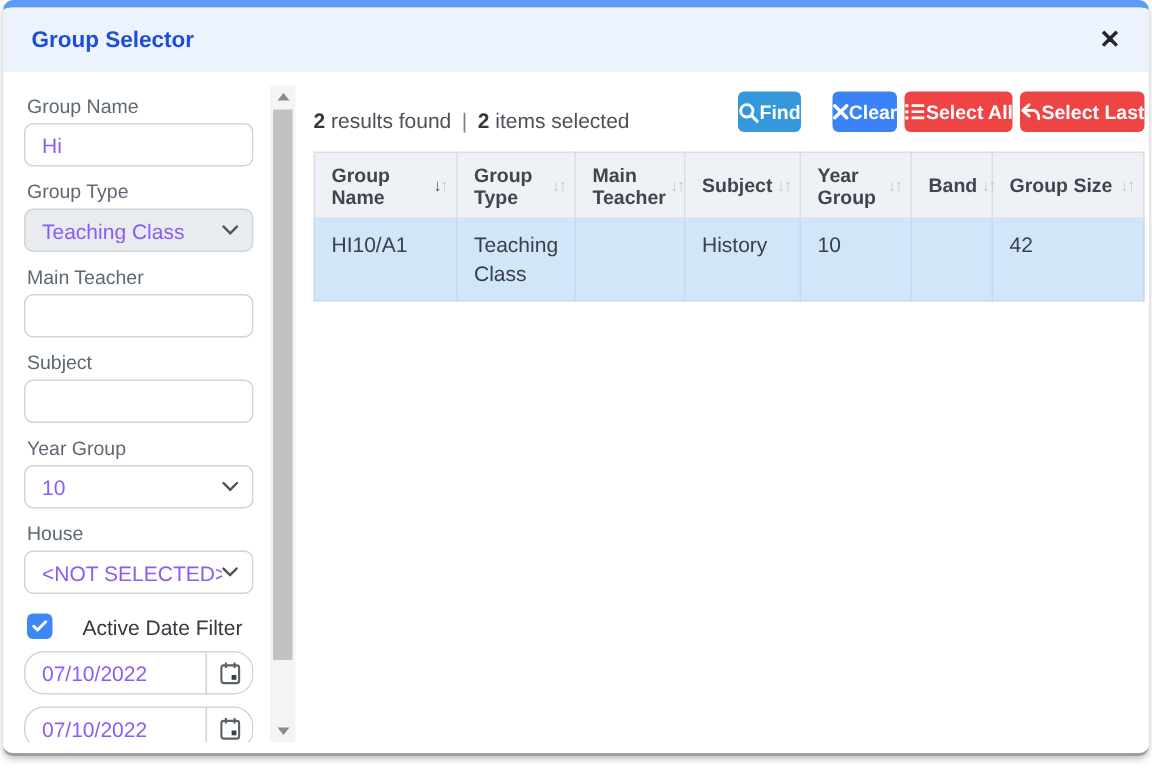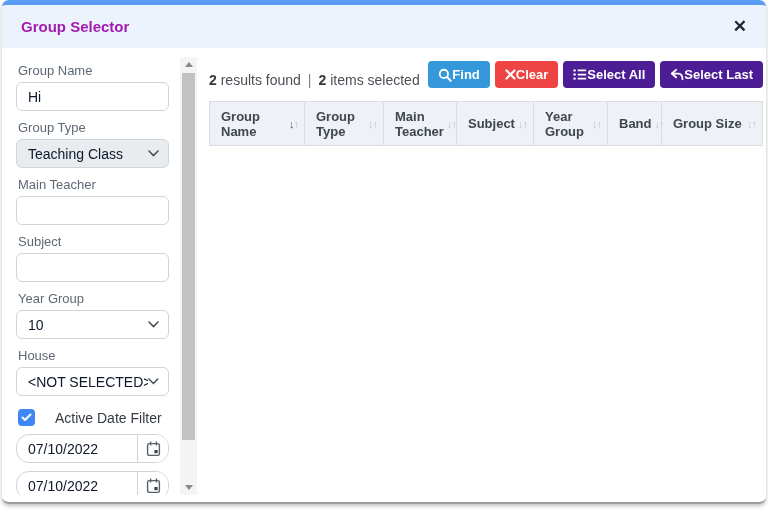--- a/index.html
+++ b/index.html
@@ -6,31 +6,31 @@
   html,body { width:768px; height:516px; overflow:hidden; background:#fff;
               font-family:"Liberation Sans", sans-serif; }
 
   .modal { position:absolute; left:2px; top:0; width:764px; height:504px;
            background:#fff; border-radius:7px; overflow:hidden;
            border-top:5px solid #5c9cf5; border-bottom:2px solid #9d9d9d;
            box-shadow:0 2px 4px rgba(0,0,0,.25); }
 
   .modal-header { height:43px; background:#edf3fd; display:flex; align-items:center;
                   padding:0 19px; }
-  .modal-title { font-size:15px; font-weight:700; color:#a21caf; }
+  .modal-title { font-size:15px; font-weight:700; color:#1d4ed8; }
   .close-btn { margin-left:auto; border:none; background:transparent; cursor:pointer;
                font-size:17px; font-weight:700; color:#23272b; line-height:1;
                font-family:"Liberation Sans", sans-serif; }
 
   
   .panel { position:absolute; left:14px; top:52px; width:153px; height:438px; overflow:hidden; }
   .flabel { font-size:13px; color:#5e6873; margin:9px 2px 4px; }
   .flabel.first { margin-top:6px; }
   .ctrl { width:100%; height:29px; border:1px solid #ced4da; border-radius:6px;
-          background:#fff; font-size:14px; color:#0f172a; }
+          background:#fff; font-size:14px; color:#8b5cf6; }
   input.ctrl { padding:0 11px; outline:none; font-family:"Liberation Sans", sans-serif; }
   .fselect { display:flex; align-items:center; justify-content:space-between;
              padding:0 9px 0 11px; cursor:pointer; }
   .fselect.gray { background:#e9ecef; }
   .fselect span { white-space:nowrap; overflow:hidden; }
 
   .cbrow { display:flex; align-items:center; gap:20px; margin:13px 2px 0; cursor:pointer; }
   .cbox { width:17px; height:17px; border-radius:4px; background:#3f87f5;
           display:flex; align-items:center; justify-content:center; flex:0 0 auto; }
   .cblabel { font-size:14px; color:#343a40; }
@@ -53,26 +53,26 @@
   .sb-thumb { position:absolute; left:2px; width:13px; top:16px; height:367px;
               background:#c2c2c2; cursor:pointer; }
 
   
   .main { position:absolute; left:207px; top:52px; width:554px; }
   .toolbar { display:flex; align-items:flex-end; margin-top:4px; }
   .results { font-size:14px; color:#4a5056; white-space:nowrap; }
   .results b { font-weight:700; color:#33383d; }
   .sep { margin:0 7px; color:#767f87; }
   .btns { margin-left:auto; display:flex; gap:5px; }
-  .btn { height:27px; display:inline-flex; align-items:center; gap:0; padding:0 10px;
+  .btn { height:27px; display:inline-flex; align-items:center; gap:0; padding:0 0;
          border:none; border-radius:4px; color:#fff; font-size:13px; font-weight:700;
          font-family:"Liberation Sans", sans-serif; cursor:pointer; white-space:nowrap; }
   .btn-find  { background:#3498db; }
-  .btn-clear { background:#ef4444; }
-  .btn-purple{ background:#4c1d95; }
+  .btn-clear { background:#3b82f6;margin-left:16px; }
+  .btn-purple{ background:#ef4444; }
 
   table.grid { width:100%; border-collapse:collapse; table-layout:fixed; margin-top:13px; }
   .grid th { background:#eef1f5; border:1px solid #d9dee4; height:44px;
              padding:5px 6px 5px 11px; font-size:13px; font-weight:600; color:#3f464e;
              text-align:left; vertical-align:middle; }
   .th-inner { display:flex; align-items:center; justify-content:space-between; gap:3px; }
   .sort { font-size:11px; color:#c3c9cf; letter-spacing:-1px; white-space:nowrap; flex:0 0 auto; }
   .sort .active { color:#4d555c; }
   .grid td { background:#d2e6fa; border:1px solid #c3d9f0; padding:8px 11px;
              font-size:14px; color:#3a4047; vertical-align:top; line-height:1.35; height:47px; }
@@ -265,16 +265,25 @@
             </th>
           <th>
             <div class="th-inner">
                 <span>Group Size</span>
               <span class="sort"><span>↓</span><span>↑</span></span>
               </div>
             </th>
         </tr>
       </thead>
       <tbody>
+        <tr>
+          <td>HI10/A1</td>
+          <td>Teaching Class</td>
+          <td></td>
+          <td>History</td>
+          <td>10</td>
+          <td></td>
+          <td>42</td>
+        </tr>
       </tbody>
     </table>
   </div>
 </div>
 
 </body></html>

